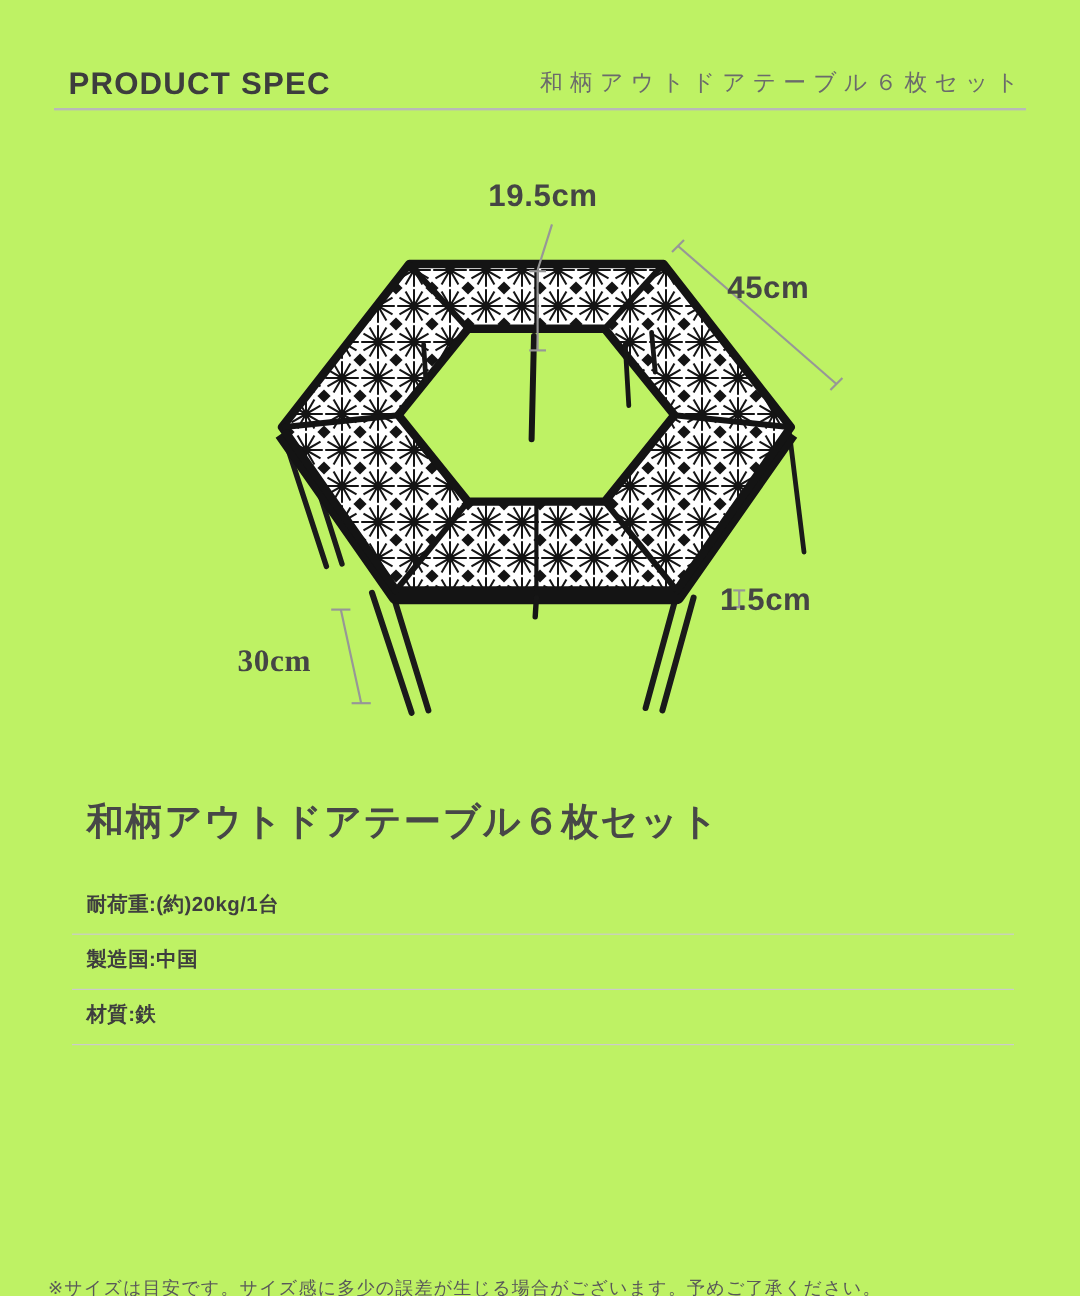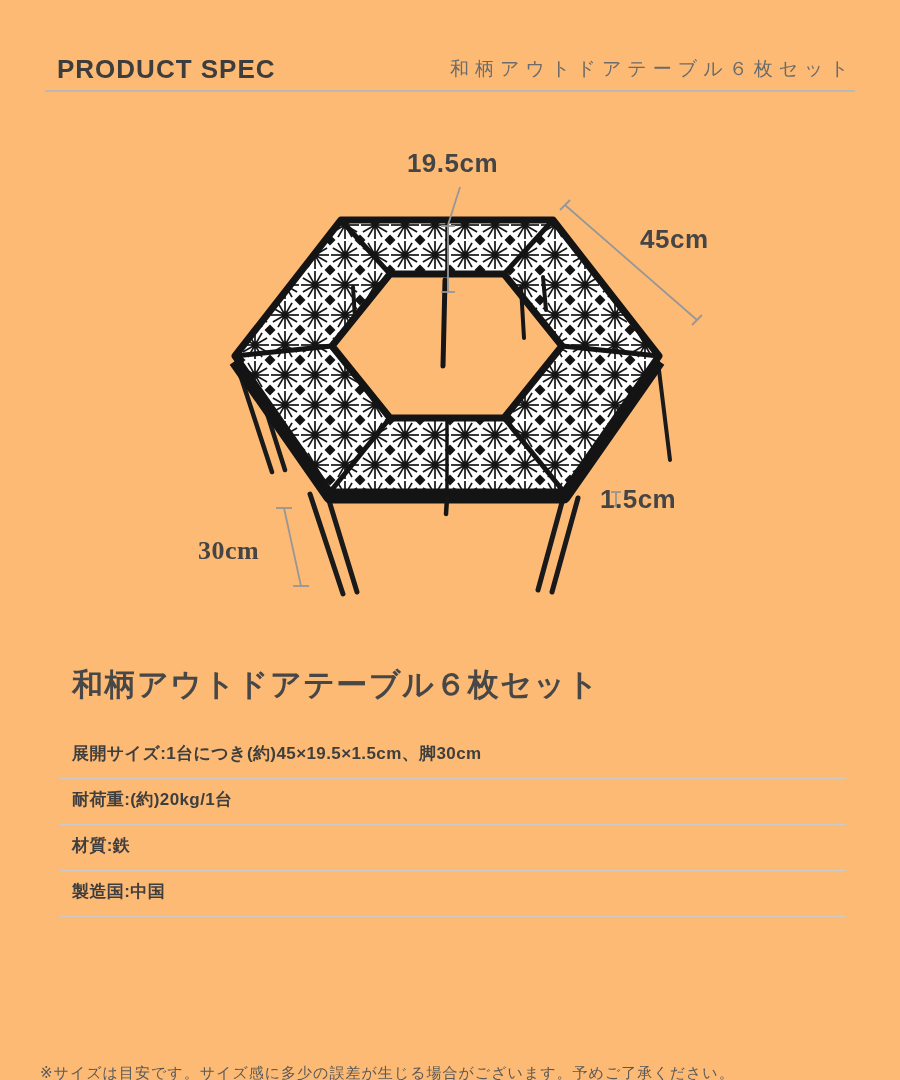--- a/index.html
+++ b/index.html
@@ -1,33 +1,33 @@
 <!DOCTYPE html>
 <html><head>
 <meta charset="utf-8">
 <style>
   * { margin:0; padding:0; box-sizing:border-box; }
   html,body { background:#ffffff; }
   body { font-family:"Liberation Sans","DejaVu Sans",sans-serif; }
-  .page { position:relative; width:900px; height:1080px; background:#fdba74; overflow:hidden; }
+  .page { position:relative; width:900px; height:1080px; background:#bef264; overflow:hidden; }
 
   
   .hdr { position:absolute; top:40px; left:57px; right:45px; height:45px;
          display:flex; justify-content:space-between; align-items:flex-end; }
   .hdr-title { font-size:26px; font-weight:800; letter-spacing:1px; color:#3d3d3d; }
   .hdr-product { font-size:19px; font-weight:400; letter-spacing:6px; color:#6b6b6b; padding-bottom:3px; }
   .hdr-rule { position:absolute; top:90px; left:45px; right:45px; height:0;
               border-top:2px solid #b9b9b9; }
 
   
   .figure { position:absolute; top:120px; left:0; width:748px; height:500px; }
   .figure svg { position:absolute; top:0; left:0; }
   .dim { position:absolute; font-weight:700; color:#454545; font-size:26px; letter-spacing:0.5px; }
   .dim-a { top:28px;  left:370px; width:165px; text-align:center; }
-  .dim-b { top:104px; left:640px; }
+  .dim-b { top:104px; left:606px; }
   .dim-c { top:364px; left:600px; }
   .dim-d { top:416px; left:198px;font-family:Liberation Serif, serif; }
 
   
   .ptitle { position:absolute; top:664px; left:72px; right:55px;
             font-size:31px; font-weight:800; letter-spacing:1.5px; color:#474747; }
   .specs { position:absolute; top:733px; left:60px; right:55px; }
   .spec-row { padding:9px 0 13px 12px; border-bottom:1px solid #cbcbcb;
               font-size:17px; font-weight:600; letter-spacing:0.4px; color:#3e3e3e; }
 
@@ -138,21 +138,20 @@
 
     <div class="dim dim-a">19.5cm</div>
     <div class="dim dim-b">45cm</div>
     <div class="dim dim-c">1.5cm</div>
     <div class="dim dim-d">30cm</div>
   </div>
 
   <h2 class="ptitle">和柄アウトドアテーブル６枚セット</h2>
 
   <div class="specs">
-    <div class="spec-row">展開サイズ:1台につき(約)45×19.5×1.5cm、脚30cm</div>
     <div class="spec-row">耐荷重:(約)20kg/1台</div>
+    <div class="spec-row">製造国:中国</div>
     <div class="spec-row">材質:鉄</div>
-    <div class="spec-row">製造国:中国</div>
   </div>
 
   <p class="note">※サイズは目安です。サイズ感に多少の誤差が生じる場合がございます。予めご了承ください。</p>
 
 </div>
 
 </body></html>

